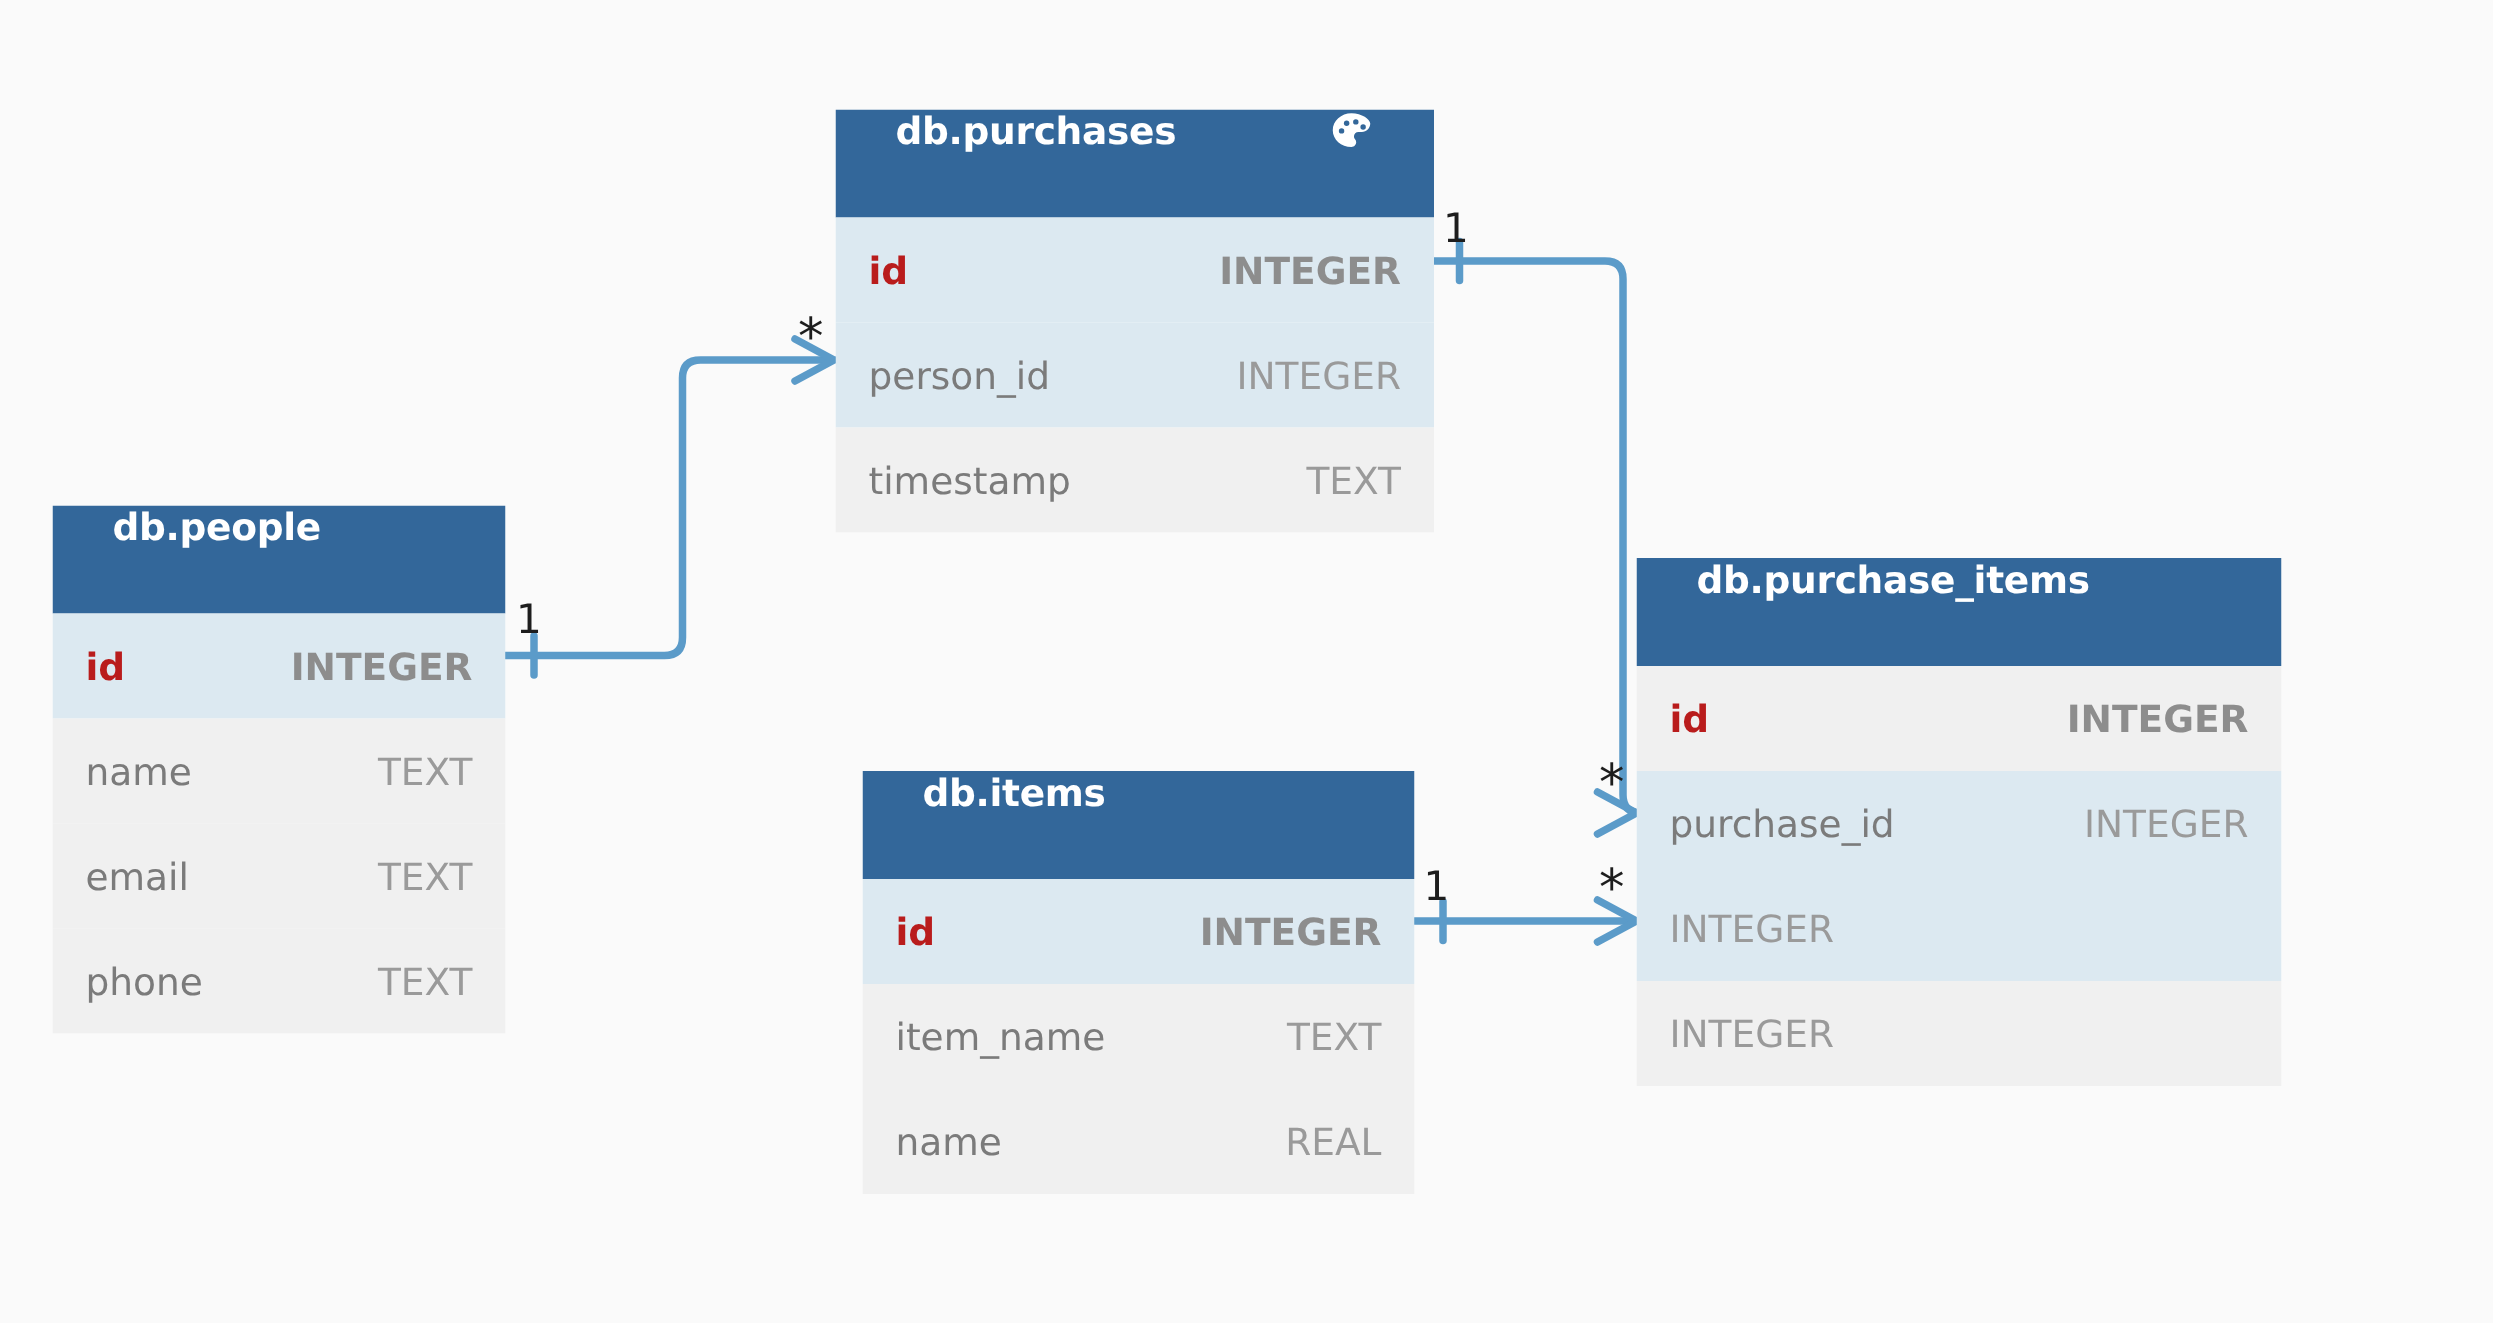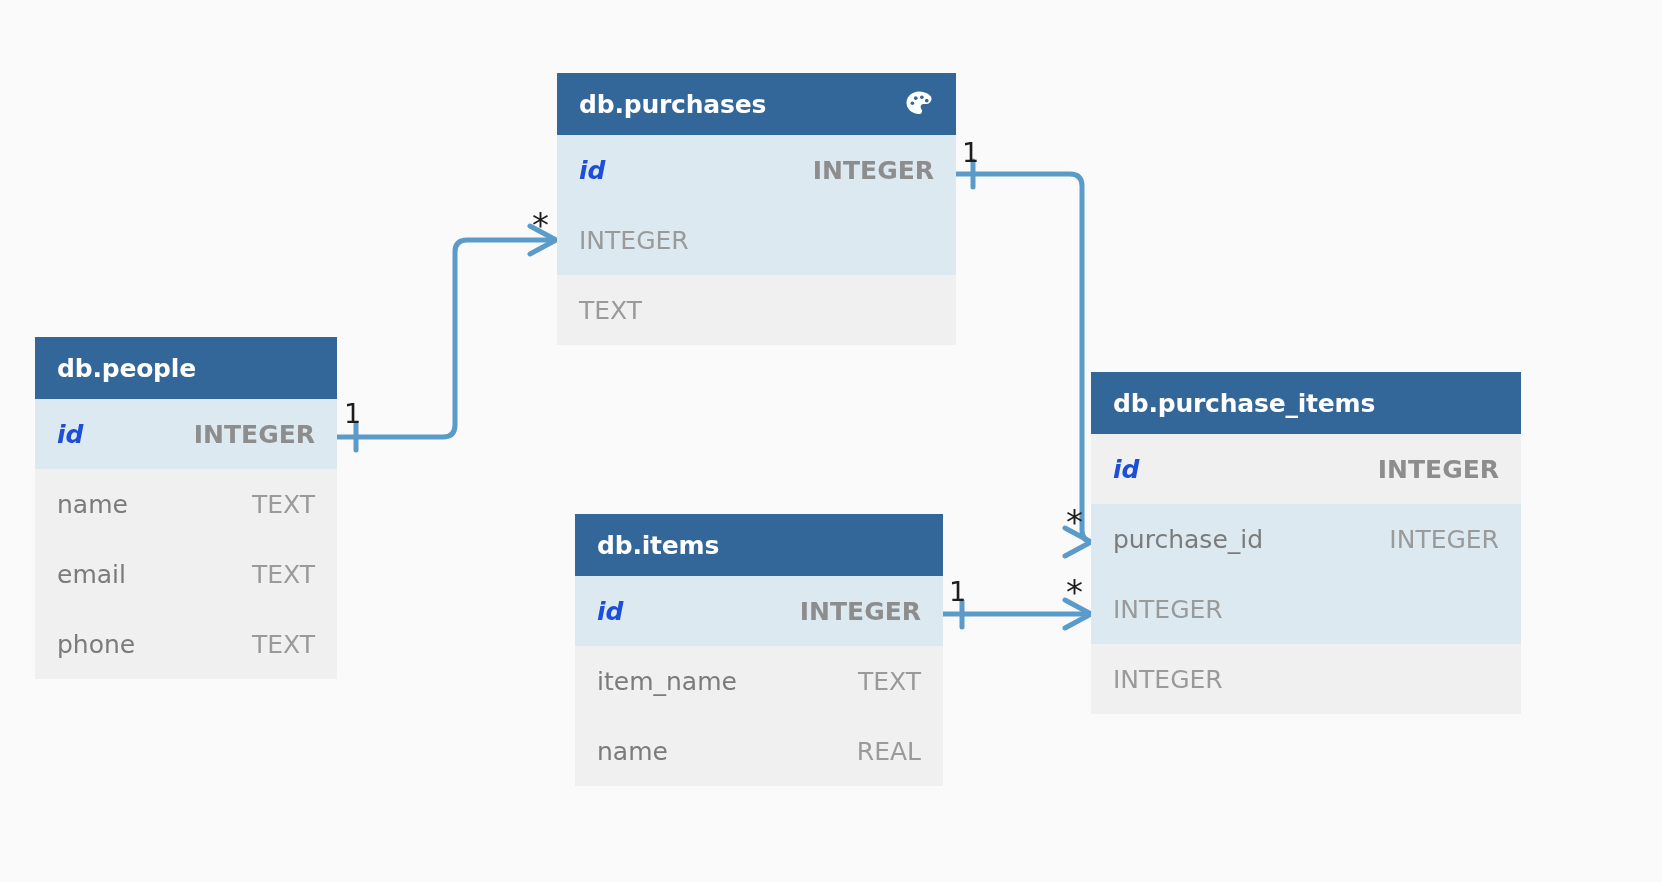--- a/index.html
+++ b/index.html
@@ -33,24 +33,24 @@
     z-index: 2;
     box-sizing: border-box;
     overflow: hidden;
   }
   .tbl-header {
     background: #33679a;
     color: #ffffff;
     font-weight: bold;
     font-size: 25px;
     letter-spacing: -0.2px;
-    height: 62px;
+    height: 72px;
     display: flex;
-    align-items: center;
-    padding: 0 22px;
+    align-items: flex-start;
+    padding: 0 40px;
     box-sizing: border-box;
   }
   .tbl-header .title {
     flex: 1 1 auto;
     white-space: nowrap;
   }
   .palette-icon {
     flex: 0 0 auto;
     width: 30px;
     height: 30px;
@@ -72,23 +72,22 @@
     white-space: nowrap;
     text-align: left;
   }
   .tbl-row .col-type {
     flex: 0 0 auto;
     white-space: nowrap;
     text-align: left;
     color: #9a9a9a;
   }
   .tbl-row.pk .col-name {
-    color: #1d4ed8;
+    color: #b91c1c;
     font-weight: bold;
-    font-style: italic;
   }
   .tbl-row.pk .col-type {
     color: #8d8d8d;
     font-weight: bold;
   }
   .card-label {
     position: absolute;
     z-index: 3;
     font-size: 27px;
     color: #1d1d1d;
@@ -169,23 +168,25 @@
         <circle cx="9.4" cy="7.3" r="1.45" fill="#33679a"></circle>
         <circle cx="14.3" cy="6.6" r="1.45" fill="#33679a"></circle>
         <circle cx="18.2" cy="9.3" r="1.45" fill="#33679a"></circle>
       </svg>
     </div>
     <div class="tbl-row pk bg-blue">
       <span class="col-name">id</span>
       <span class="col-type">INTEGER</span>
     </div>
     <div class="tbl-row bg-blue">
-      <span class="col-type">INTEGER</span>
-    </div>
-    <div class="tbl-row bg-gray">
+      <span class="col-name">person_id</span>
+      <span class="col-type">INTEGER</span>
+    </div>
+    <div class="tbl-row bg-gray">
+      <span class="col-name">timestamp</span>
       <span class="col-type">TEXT</span>
     </div>
   </div>
 
   <div class="er-table" style="left:575px; top:514px; width:368px;">
     <div class="tbl-header">
       <span class="title">db.items</span>
     </div>
     <div class="tbl-row pk bg-blue">
       <span class="col-name">id</span>

